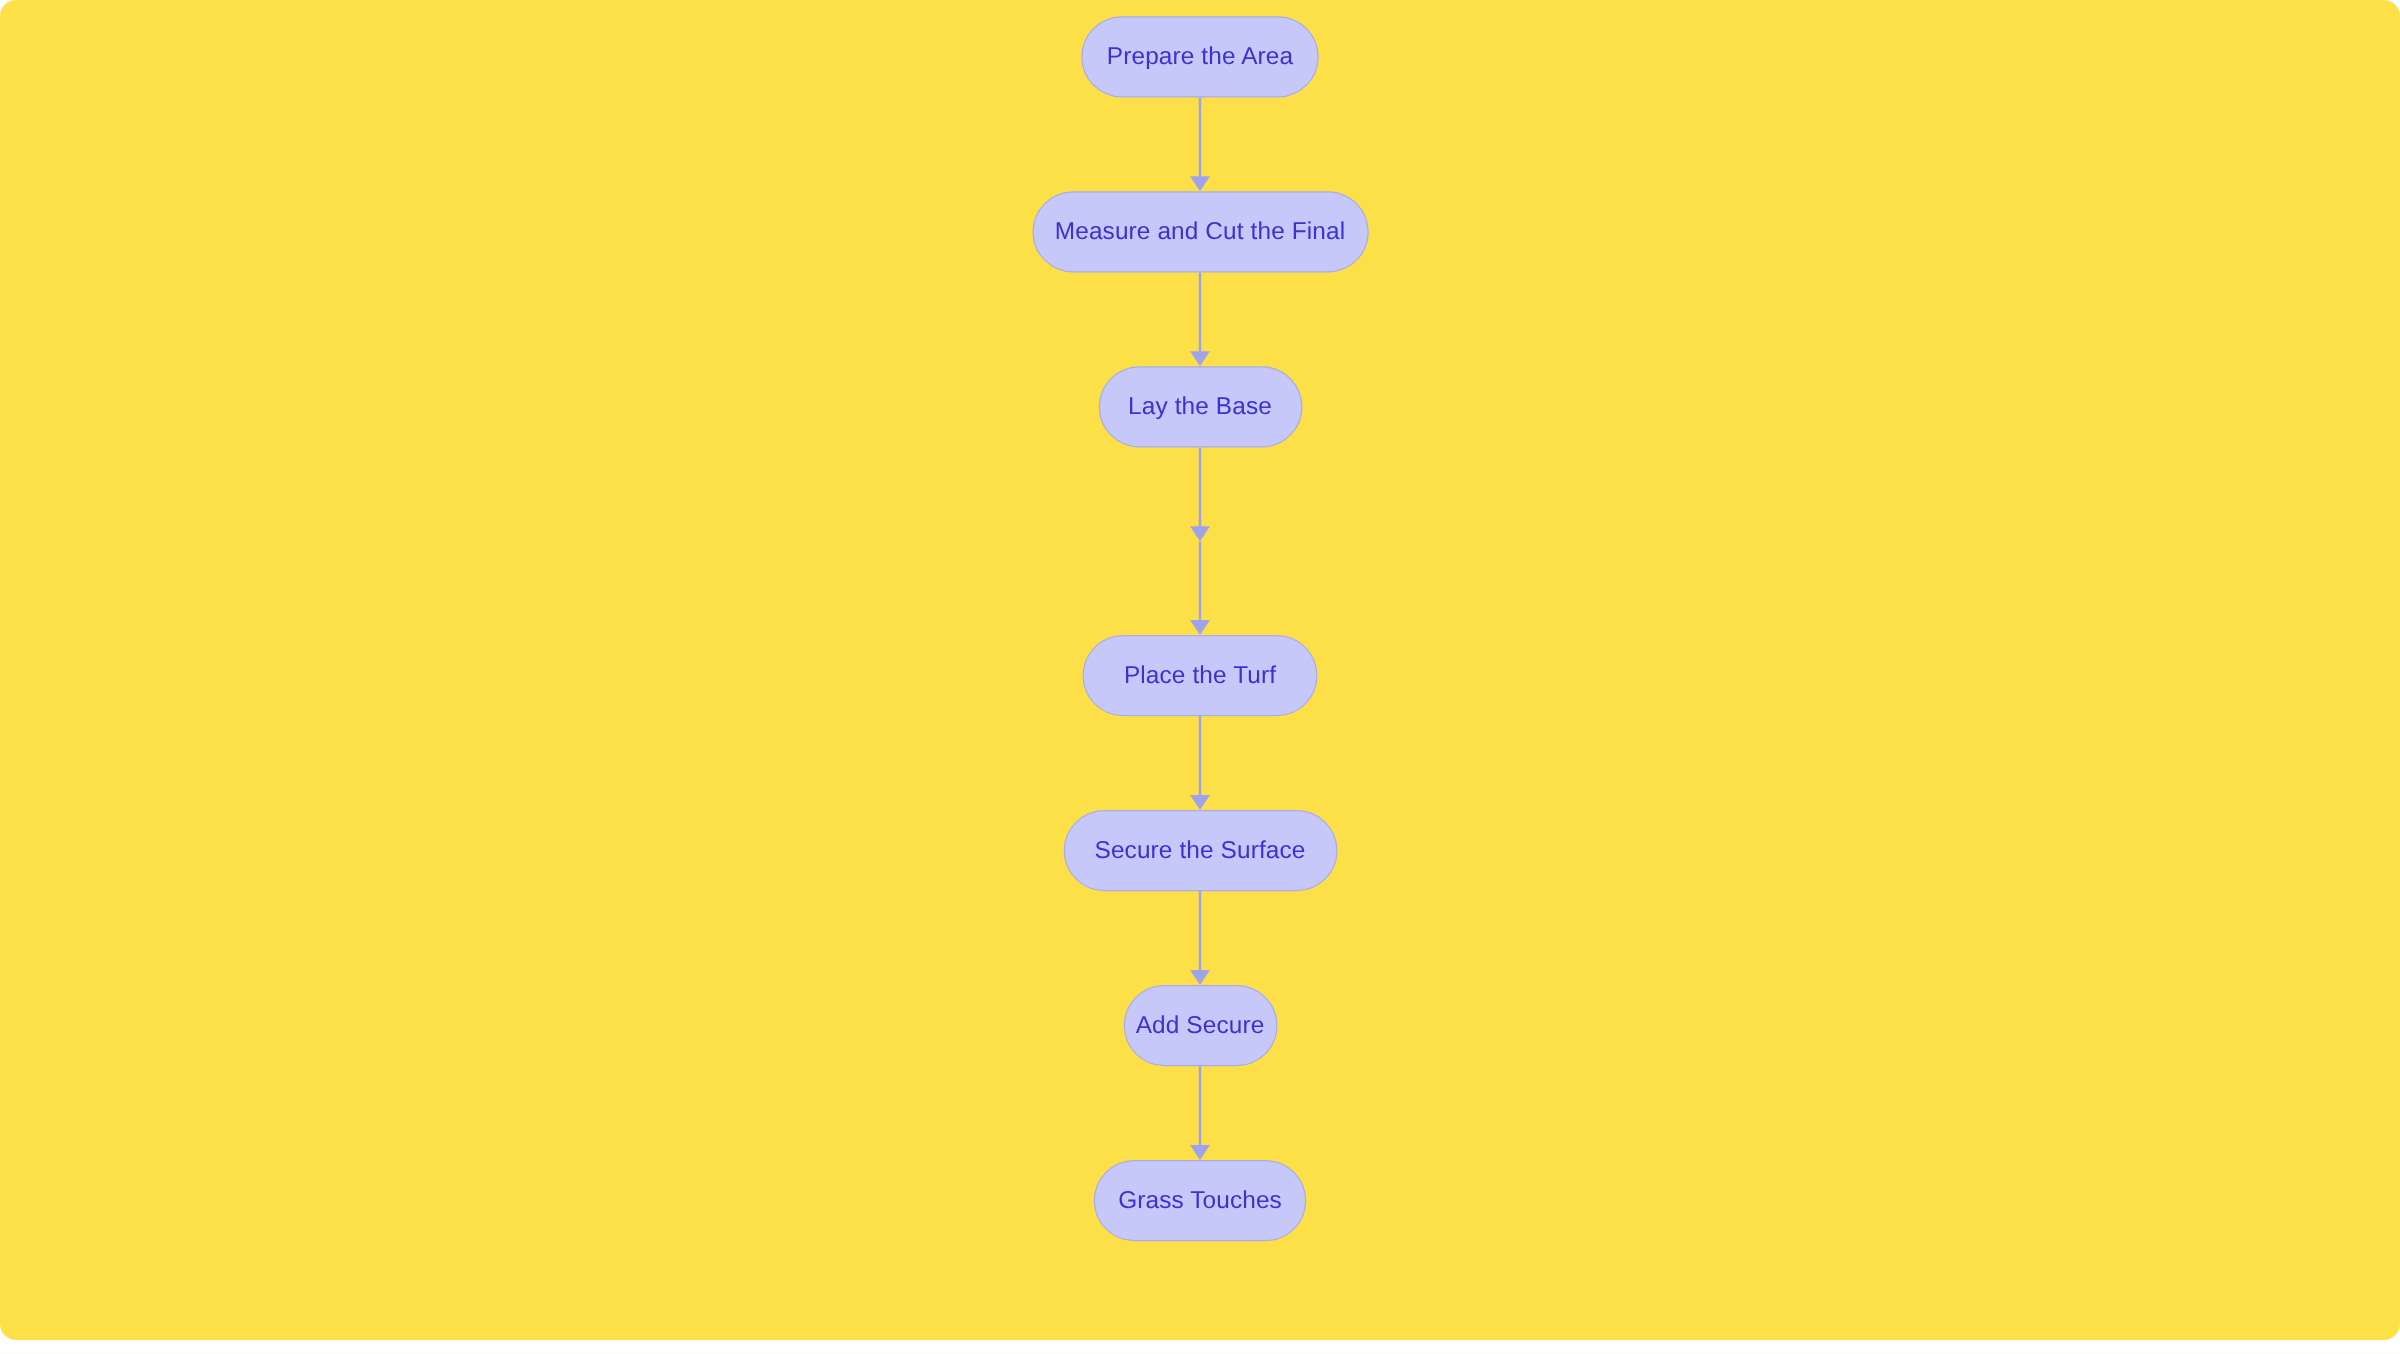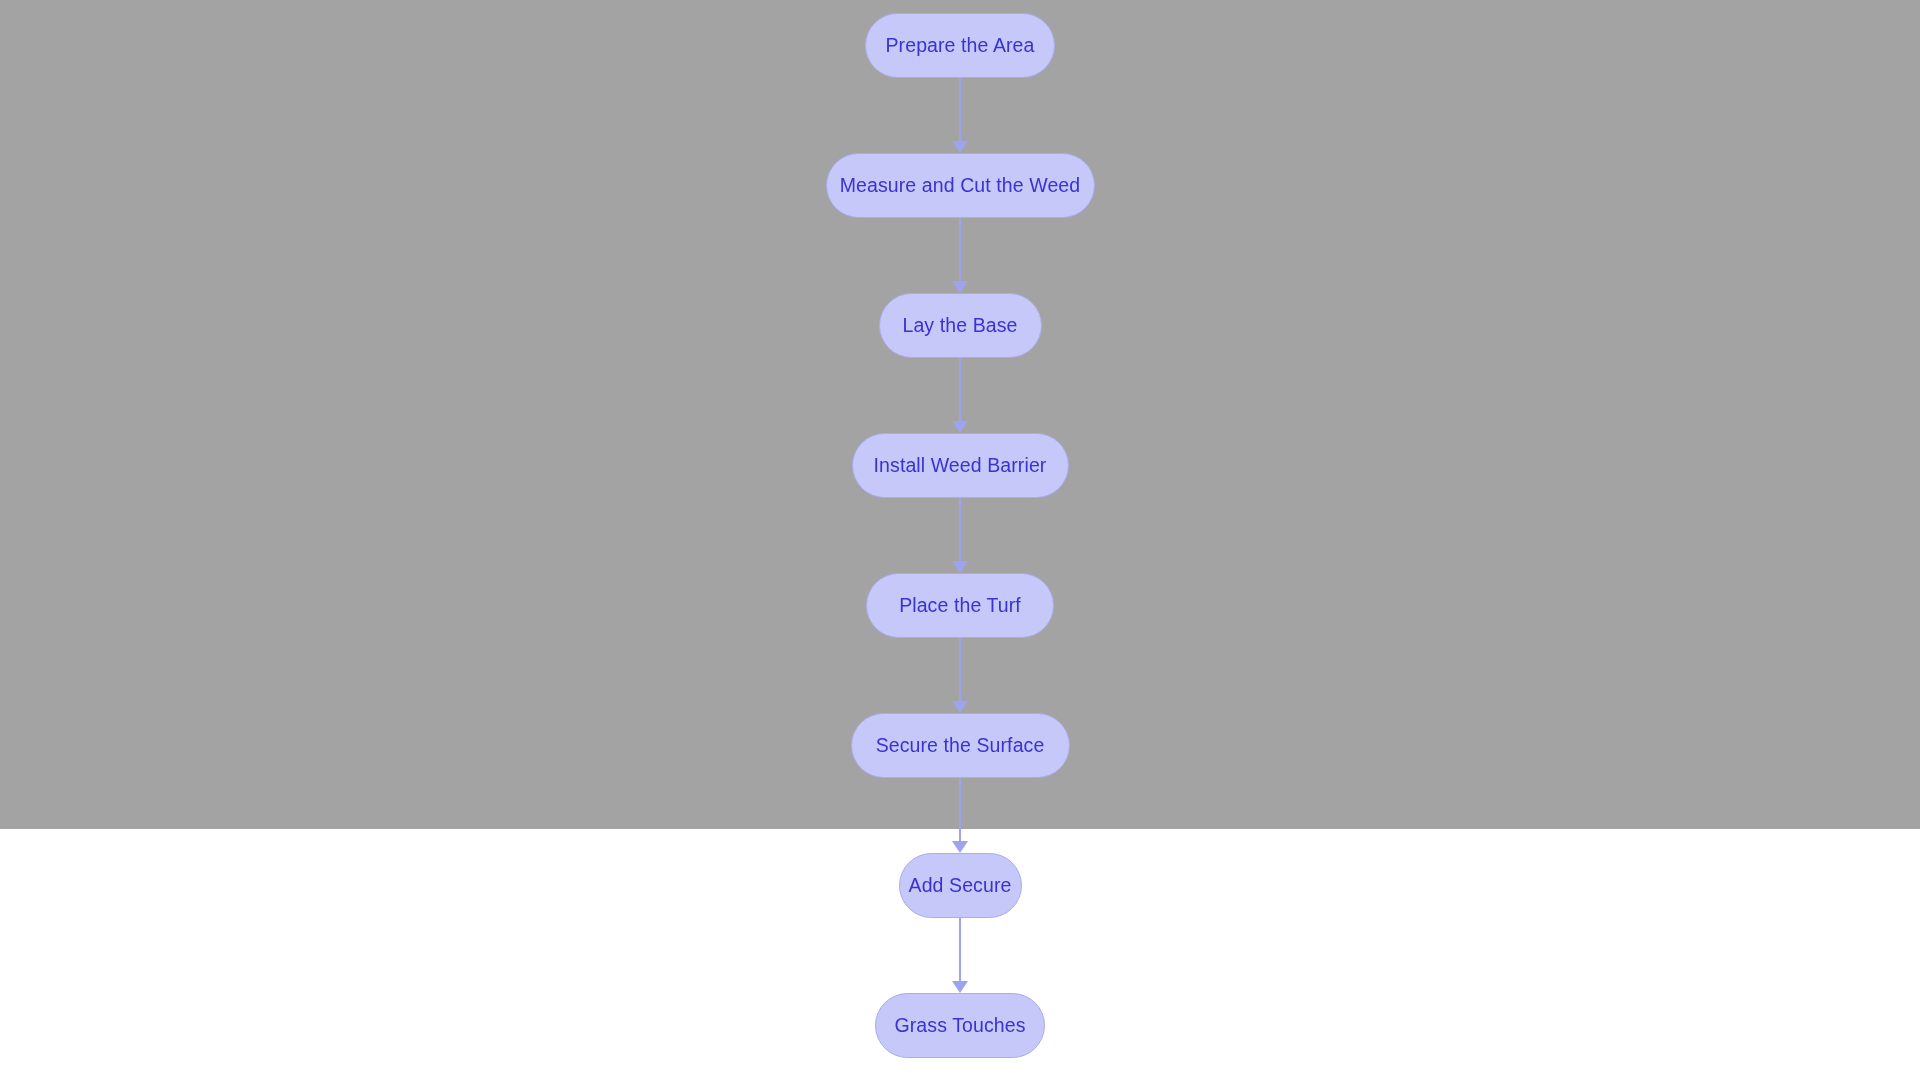--- a/index.html
+++ b/index.html
@@ -11,22 +11,23 @@
   body {
     width: 1920px;
     height: 1083px;
     font-family: "Liberation Sans", sans-serif;
     overflow: hidden;
   }
 
   #flowchart-canvas {
     position: relative;
     width: 1920px;
-    height: 829px;
-    background: #a3a3a3;
+    height: 1072px;
+    background: #fde047;
+    border-radius: 13px;
   }
 
   .flow-column {
     position: absolute;
     left: 0;
     top: 0;
     width: 1920px;
     height: 1083px;
     display: flex;
     flex-direction: column;
@@ -97,38 +98,35 @@
 
     <div class="node" style="margin-top: 13px; width: 190px;">
       <span class="node-label">Prepare the Area</span>
     </div>
     <div class="connector">
       <span class="connector-line"></span>
       <span class="connector-arrowhead"></span>
     </div>
 
     <div class="node" style="width: 269px;">
-      <span class="node-label">Measure and Cut the Weed</span>
+      <span class="node-label">Measure and Cut the Final</span>
     </div>
     <div class="connector">
       <span class="connector-line"></span>
       <span class="connector-arrowhead"></span>
     </div>
 
     <div class="node" style="width: 163px;">
       <span class="node-label">Lay the Base</span>
     </div>
     <div class="connector">
       <span class="connector-line"></span>
       <span class="connector-arrowhead"></span>
     </div>
 
-    <div class="node" style="width: 217px;">
-      <span class="node-label">Install Weed Barrier</span>
-    </div>
     <div class="connector">
       <span class="connector-line"></span>
       <span class="connector-arrowhead"></span>
     </div>
 
     <div class="node" style="width: 188px;">
       <span class="node-label">Place the Turf</span>
     </div>
     <div class="connector">
       <span class="connector-line"></span>

